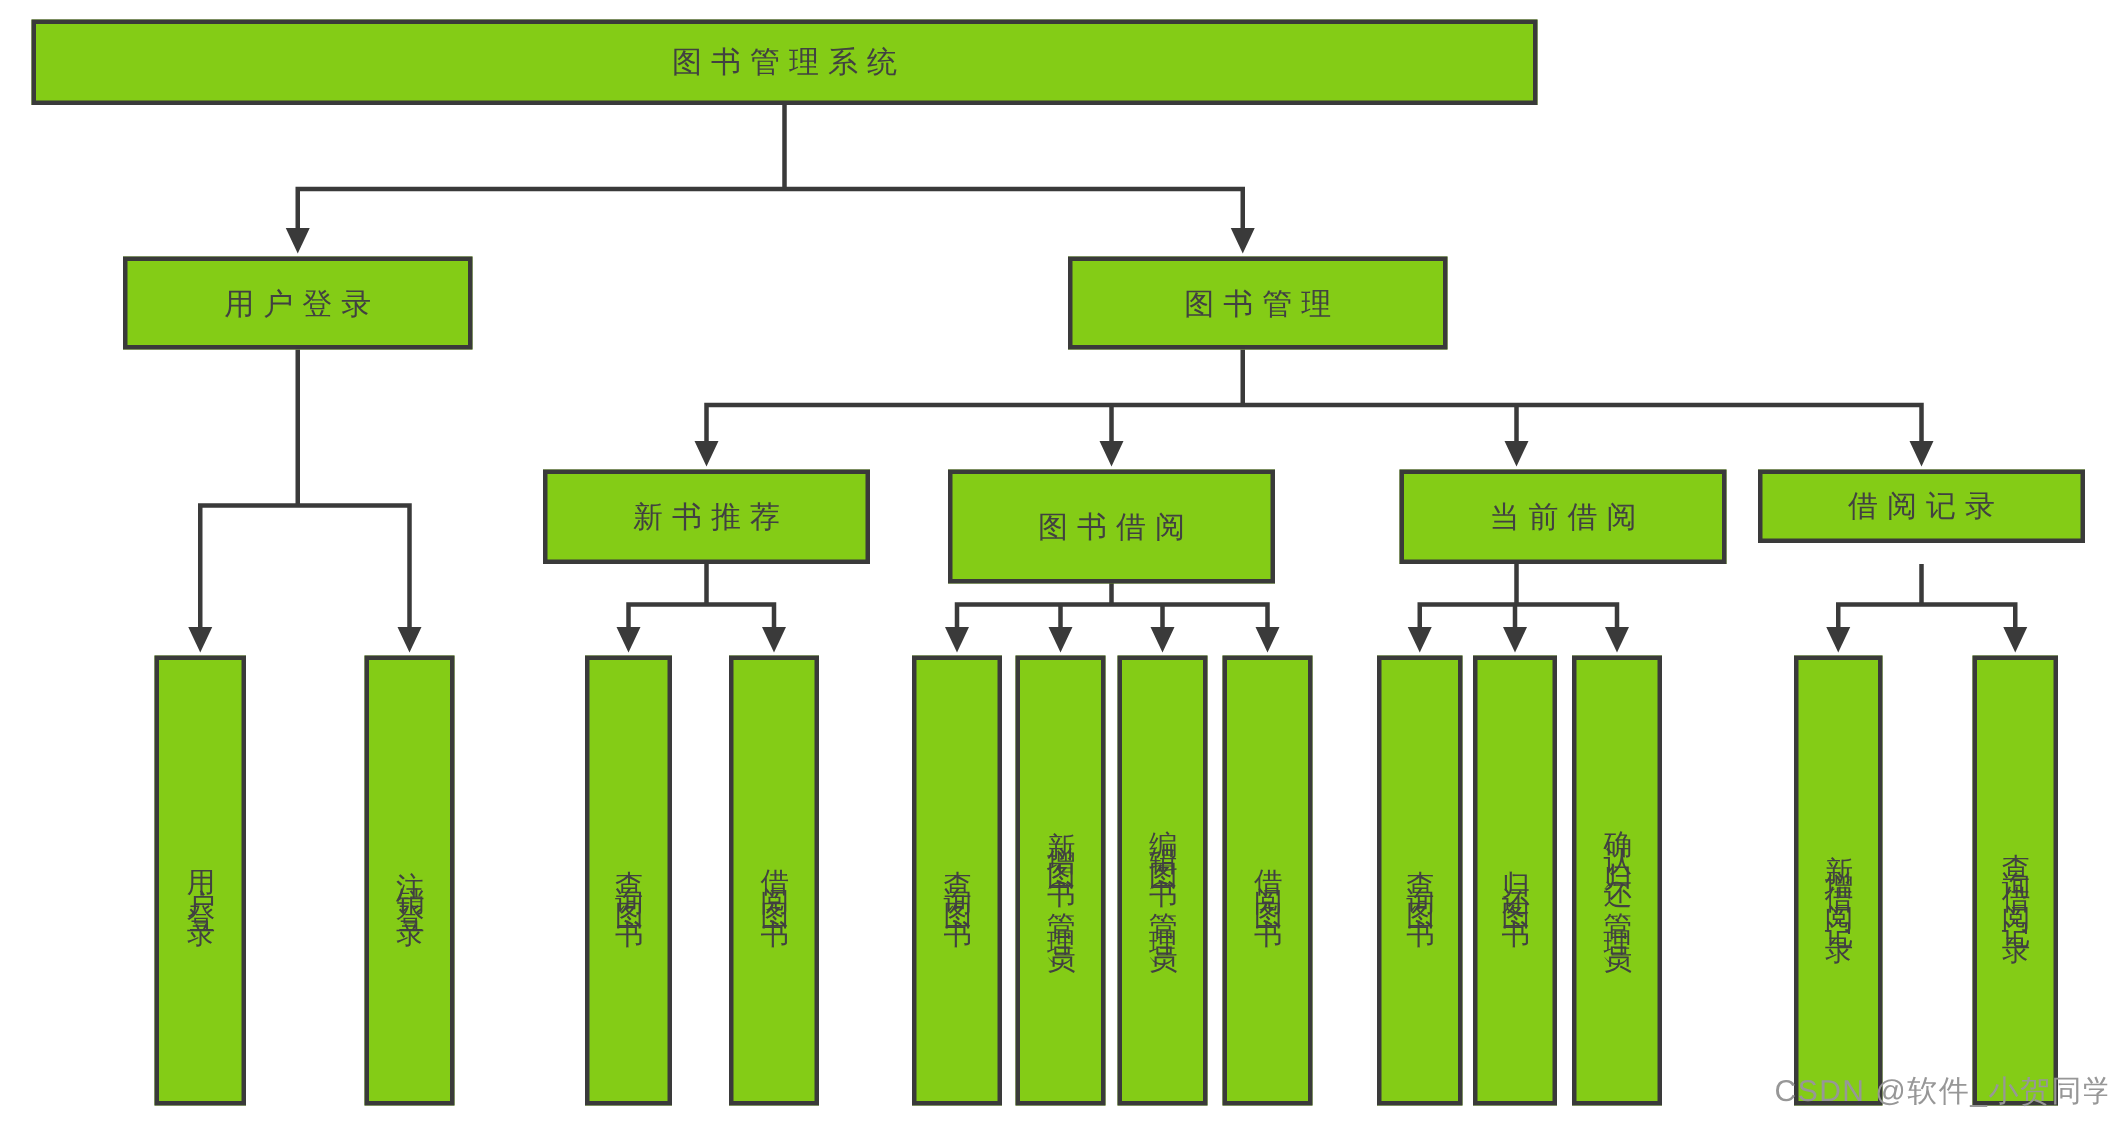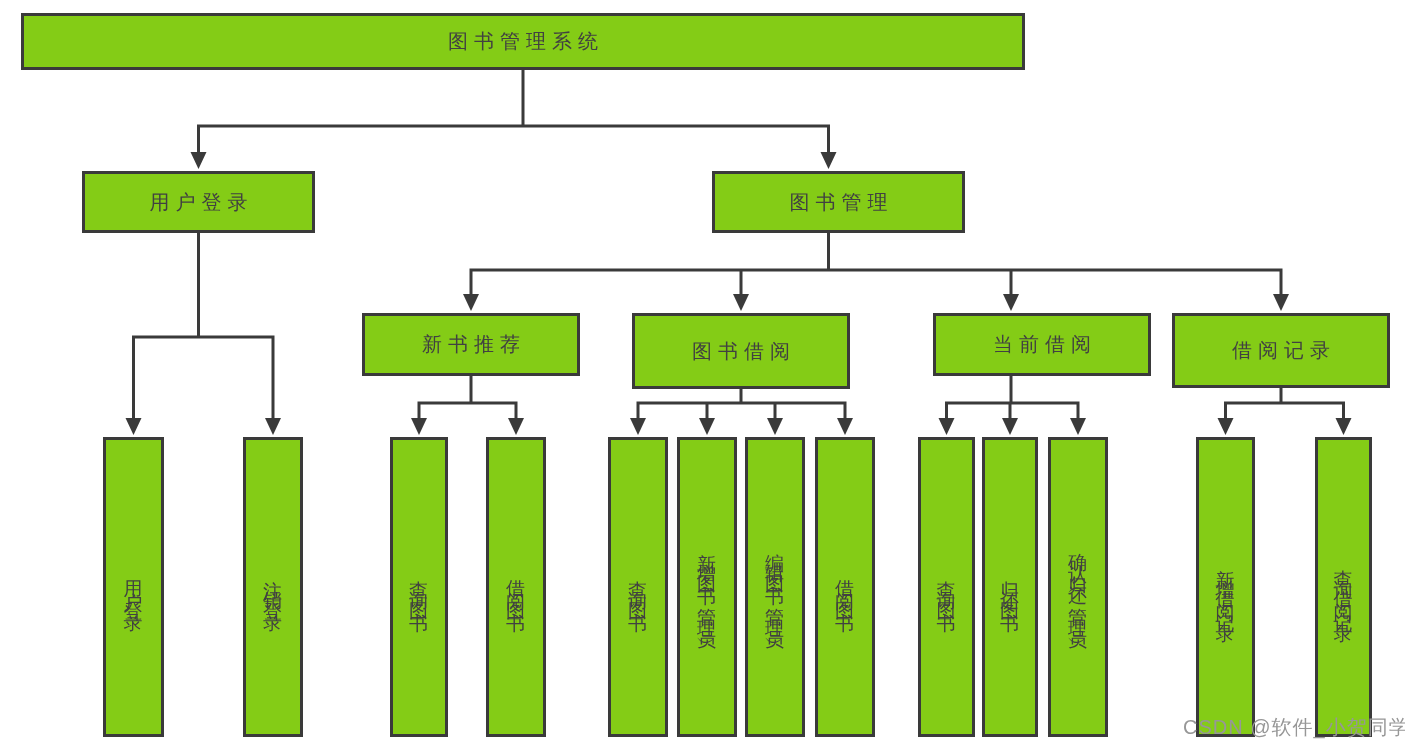--- a/index.html
+++ b/index.html
@@ -94,21 +94,21 @@
   </svg>
 
   <div class="box hbox" style="left:21px;top:13px;width:1004px;height:57px;">图书管理系统</div>
 
   <div class="box hbox" style="left:82px;top:171px;width:233px;height:62px;">用户登录</div>
   <div class="box hbox" style="left:712px;top:171px;width:253px;height:62px;">图书管理</div>
 
   <div class="box hbox" style="left:362px;top:313px;width:218px;height:63px;">新书推荐</div>
   <div class="box hbox" style="left:632px;top:313px;width:218px;height:76px;">图书借阅</div>
   <div class="box hbox" style="left:902px;top:313px;width:218px;height:63px;margin-left:31px;">当前借阅</div>
-  <div class="box hbox" style="left:1172px;top:313px;width:218px;height:75px;font-family:Liberation Mono, monospace;">借阅记录</div>
+  <div class="box hbox" style="left:1172px;top:313px;width:218px;height:49px;font-family:Liberation Mono, monospace;">借阅记录</div>
 
   <div class="box vbox" style="left:103px;width:61px;">用户登录</div>
   <div class="box vbox" style="left:243px;width:60px;">注销登录</div>
 
   <div class="box vbox" style="left:390px;width:58px;">查询图书</div>
   <div class="box vbox" style="left:486px;width:60px;">借阅图书</div>
 
   <div class="box vbox" style="left:608px;width:60px;">查询图书</div>
   <div class="box vbox" style="left:677px;width:60px;">新增图书（管理员）</div>
   <div class="box vbox" style="left:745px;width:60px;">编辑图书（管理员）</div>

